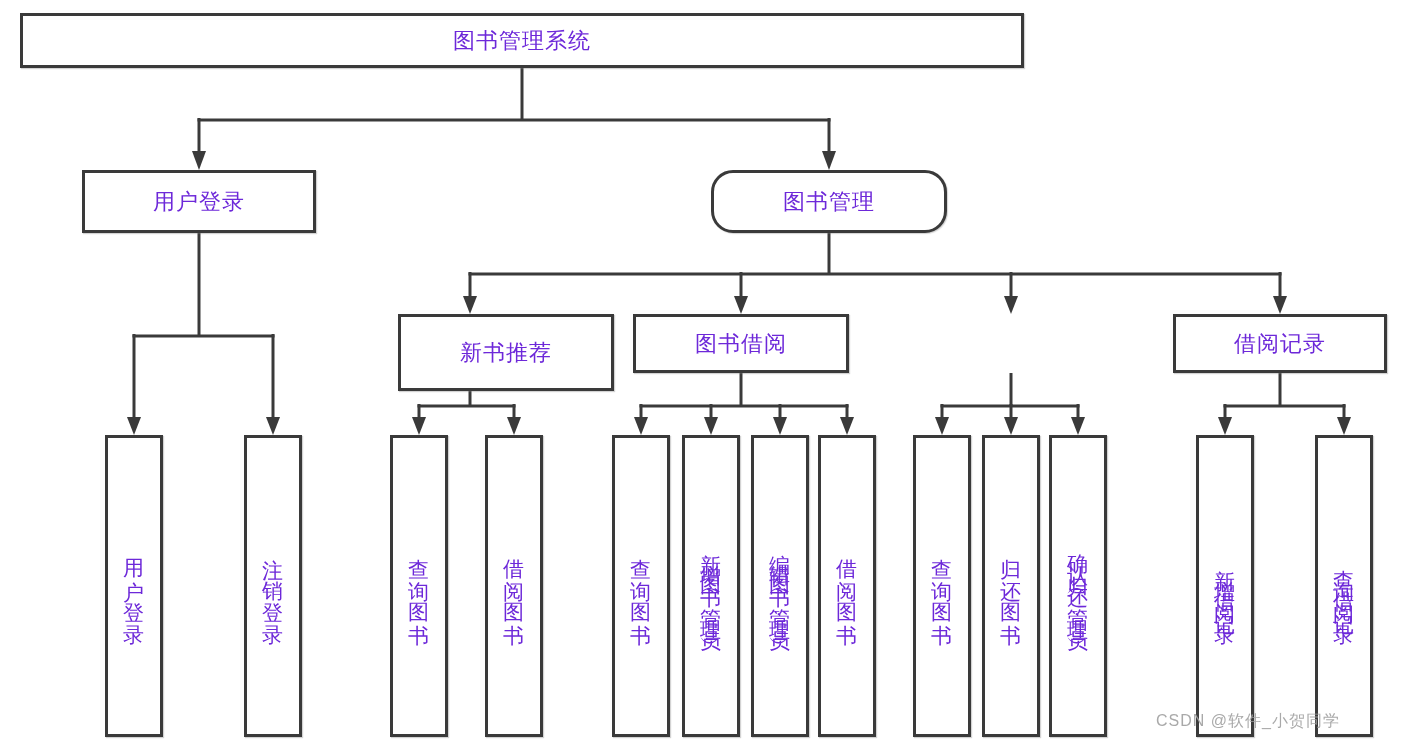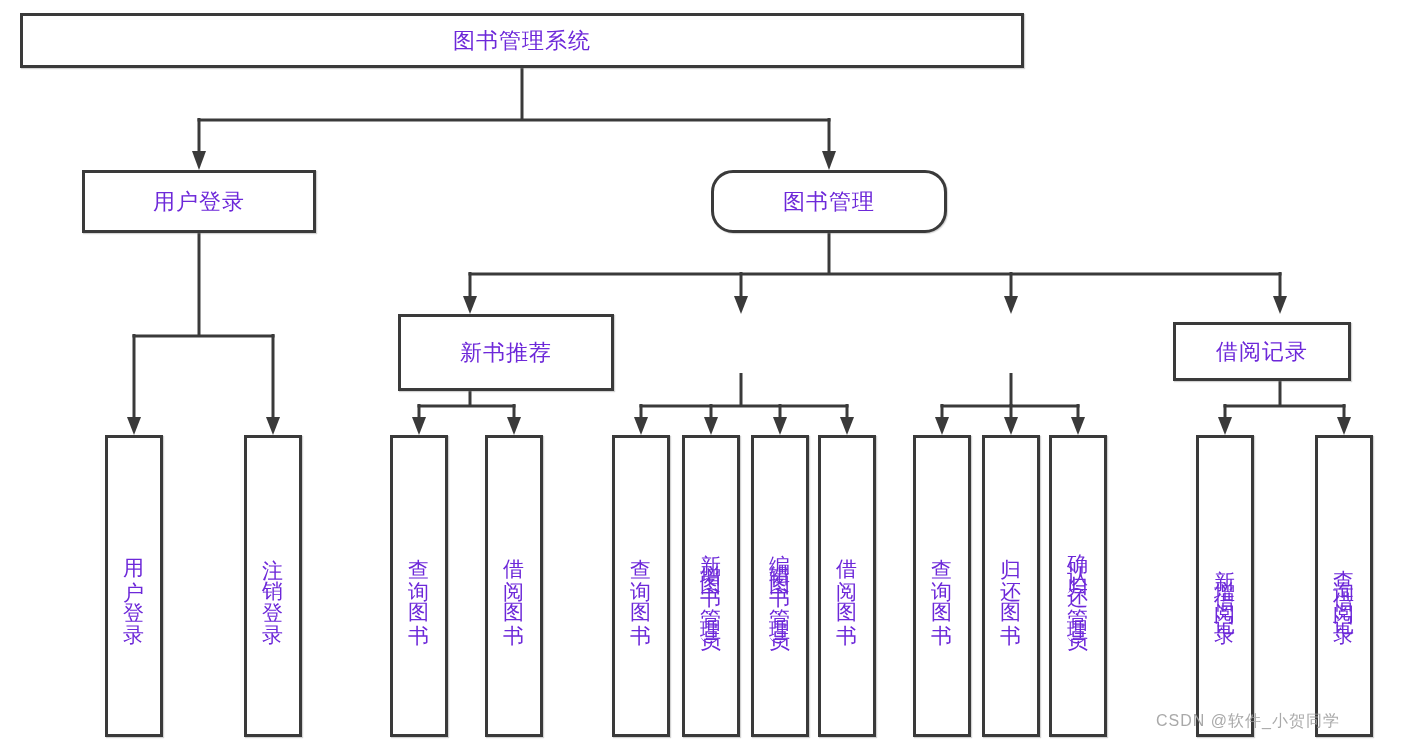--- a/index.html
+++ b/index.html
@@ -134,21 +134,22 @@
       <polygon points="1337,417 1351,417 1344,435"></polygon>
     </g>
   </svg>
 
   <div class="box" style="left:20px; top:13px; width:1004px; height:55px;">图书管理系统</div>
 
   <div class="box" style="left:82px; top:170px; width:234px; height:63px;">用户登录</div>
   <div class="box" style="left:711px; top:170px; width:236px; height:63px;border-radius:22px;">图书管理</div>
 
   <div class="box" style="left:362px; top:314px; width:216px; height:77px;margin-left:36px;">新书推荐</div>
-  <div class="box" style="left:1173px; top:314px; width:178px; height:59px;margin-top:8px;">借阅记录</div>
+  <div class="box" style="left:633px; top:314px; width:216px; height:59px;">图书借阅</div>
+  <div class="box" style="left:1173px; top:314px; width:214px; height:59px;">借阅记录</div>
 
   <div class="box vbox" style="left: 105px; letter-spacing: 22px;">用户登录</div>
   <div class="box vbox" style="left: 244px; letter-spacing: 22px;">注销登录</div>
 
   <div class="box vbox" style="left: 390px; letter-spacing: 22px;">查询图书</div>
   <div class="box vbox" style="left: 485px; letter-spacing: 22px;">借阅图书</div>
 
   <div class="box vbox" style="left: 612px; letter-spacing: 22px;">查询图书</div>
   <div class="box vbox" style="left: 682px; letter-spacing: 11px;">新增图书（管理员）</div>
   <div class="box vbox" style="left: 751px; letter-spacing: 11px;">编辑图书（管理员）</div>

